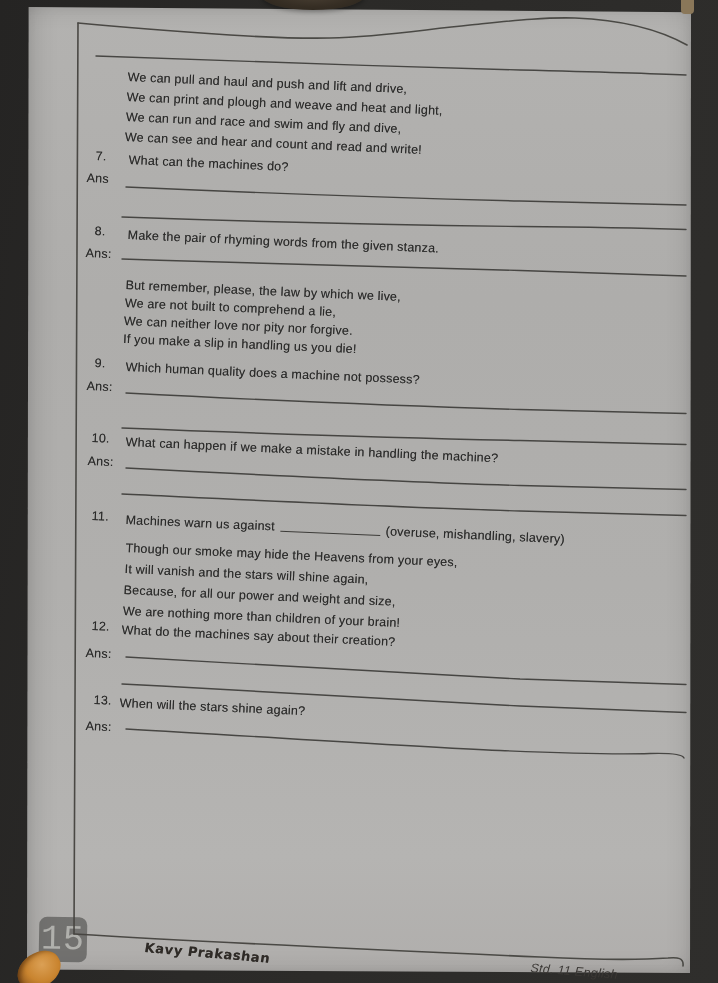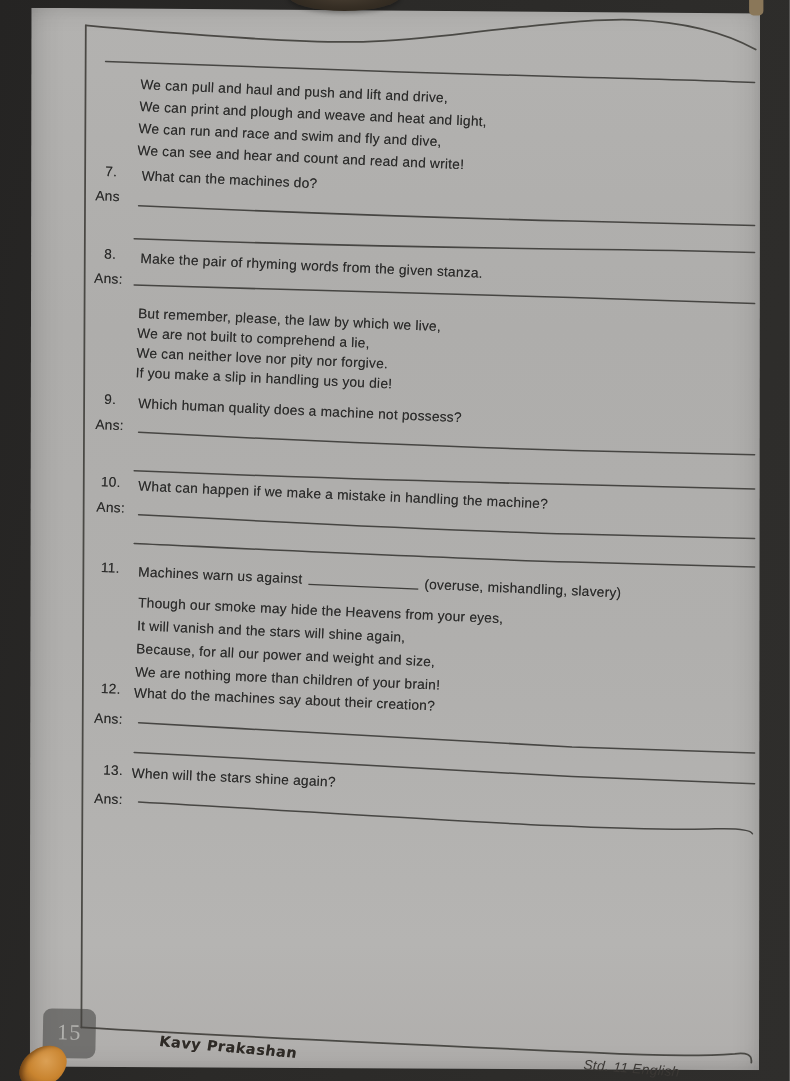--- a/index.html
+++ b/index.html
@@ -39,22 +39,22 @@
     border-bottom:1.3px solid #3d3c39;
   }
   
   .badge{
     position:absolute;left:39px;top:917px;width:48px;height:45px;z-index:2;
     background:rgba(62,62,60,.55);border-radius:8px;
     display:flex;align-items:center;justify-content:center;
     transform:rotate(1deg);
   }
   .badge span{
-    font-size:20px;color:rgba(218,218,214,.6);letter-spacing:1px;
-    font-family:Liberation Serif, serif;
+    font-size:35px;color:rgba(218,218,214,.6);letter-spacing:1px;
+    font-family:Liberation Mono, monospace;
   }
   .publisher{
     position:absolute;left:146px;top:940px;z-index:4;white-space:nowrap;
     font-family:"DejaVu Sans",sans-serif;font-size:13px;font-weight:700;
     color:#2e2a26;letter-spacing:.6px;transform:rotate(5deg) skewX(-4deg);
     transform-origin:0 0;text-shadow:0 0 .5px rgba(40,35,30,.5);
   }
   .edition{
     position:absolute;left:531px;top:961px;z-index:4;white-space:nowrap;
     font-size:12.5px;font-style:italic;color:#3b3835;letter-spacing:.3px;

